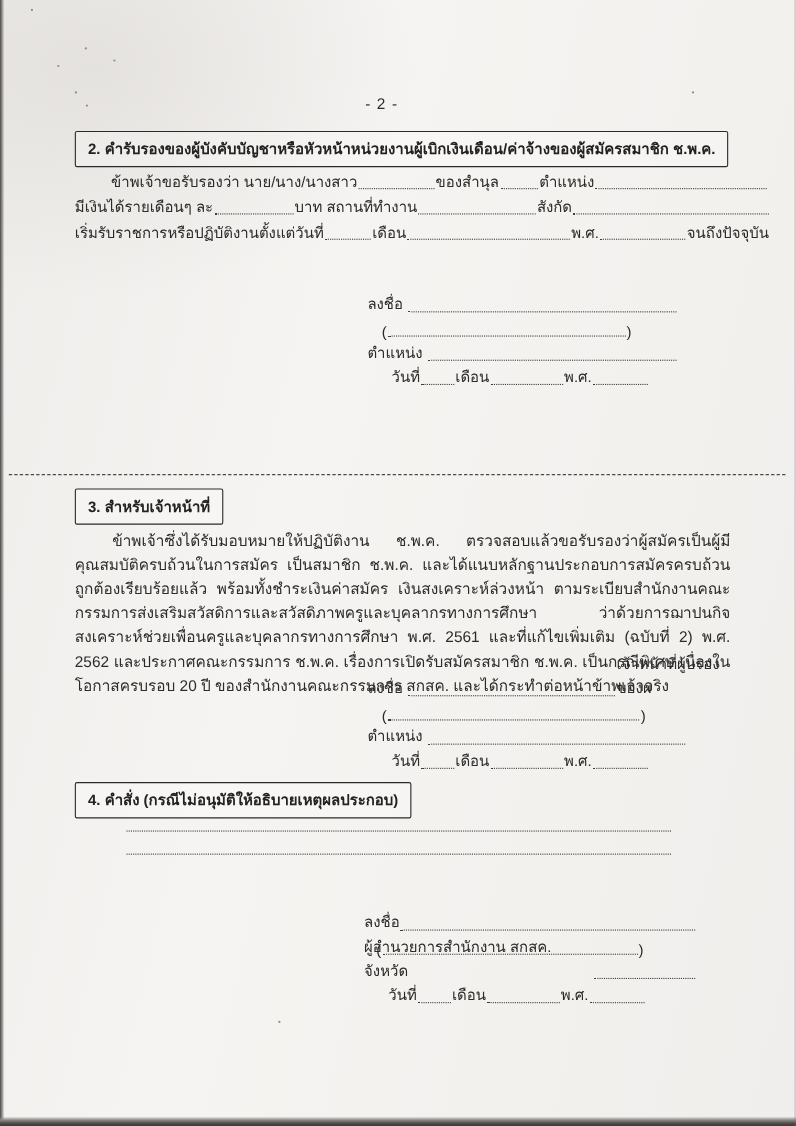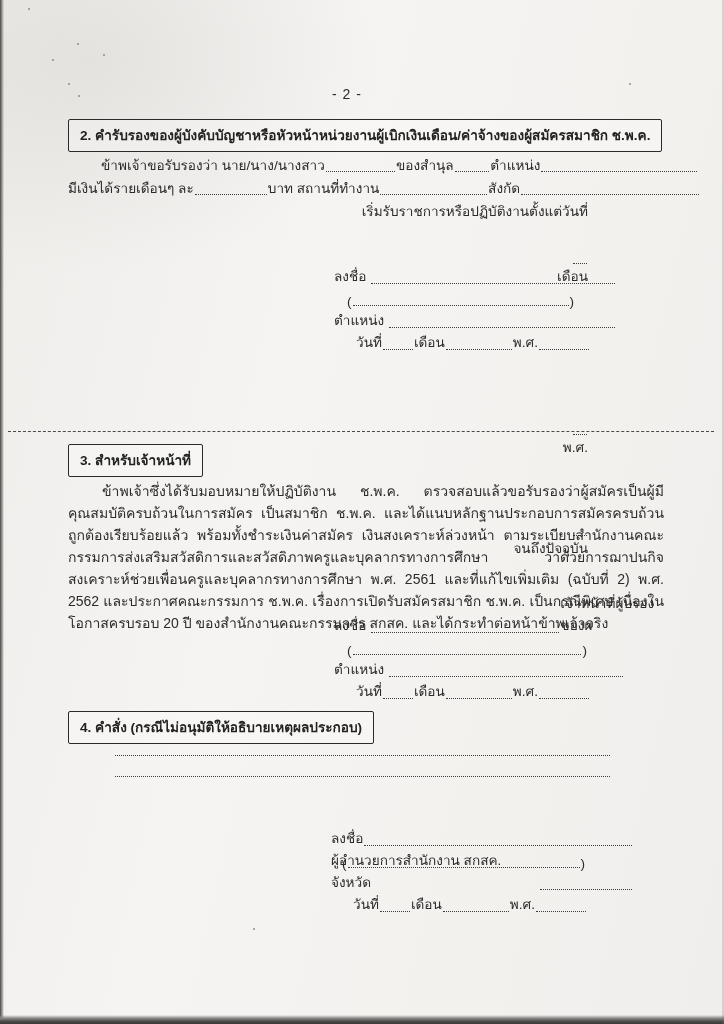--- a/index.html
+++ b/index.html
@@ -26,21 +26,21 @@
   .box2{left:68px;top:119px;}
   .box3{left:68px;top:444px;}
   .box4{left:68px;top:711px;}
 
   .row{position:absolute;display:flex;align-items:flex-end;font-size:13.6px;line-height:19px;}
   .row .lbl{white-space:nowrap;}
   .dots{border-bottom:1.7px dotted #3c3c3c;margin:0 1px 3px 1px;min-width:14px;}
   .g1{flex-grow:1}.g2{flex-grow:2}.g45{flex-grow:4.5}
   .row1{left:68px;top:156px;width:630px;text-align:right;}
   .row2{left:68px;top:179px;width:632px;}
-  .row3{left:68px;top:202px;width:520px;flex-direction:column;}
+  .row3{left:68px;top:202px;width:520px;}
   .indent{flex:0 0 33px;}
 
   .sig{position:absolute;font-size:13.6px;}
   .sig .srow{display:flex;align-items:flex-end;height:22px;}
   .sig1{left:334px;top:265px;width:282px;}
   .sig2{left:334px;top:614px;width:332px;}
   .sig3{left:331px;top:827px;width:302px;}
 
   .note{position:absolute;left:66px;top:401px;font-size:13.6px;}
   .sep{position:absolute;left:8px;top:431px;width:706px;border-top:1.6px dashed #4a4a4a;}

